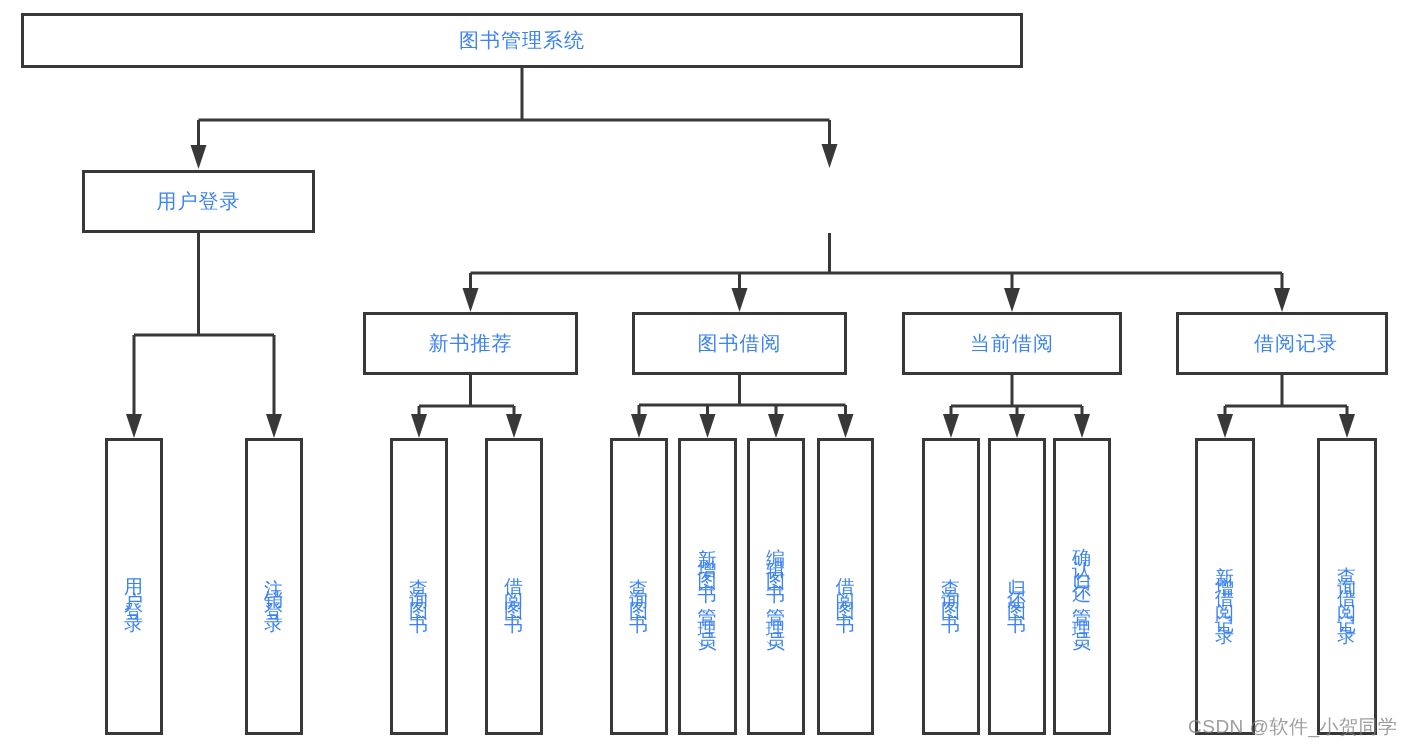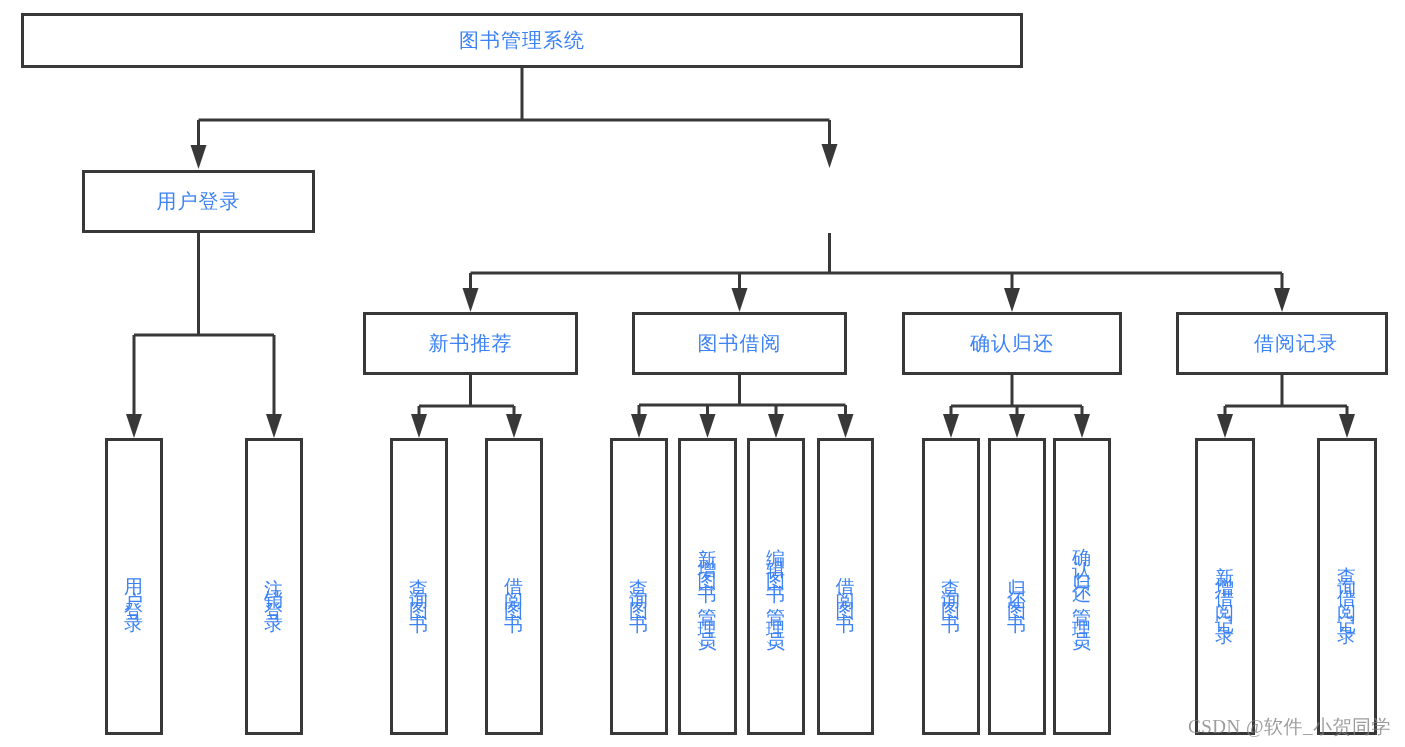--- a/index.html
+++ b/index.html
@@ -40,21 +40,20 @@
   #watermark{
     position:absolute;
     left:1188px;
     top:714px;
     width:215px;
     font-size:19px;
     color:rgba(130,130,130,0.78);
     white-space:nowrap;
     z-index:5;
     letter-spacing:0.5px;
-    font-family:Liberation Serif, serif;
   }
 </style>
 </head>
 <body>
 
 <div id="stage">
 
   <svg id="connector-layer" viewBox="0 0 1405 747" xmlns="http://www.w3.org/2000/svg">
       <path d="M522 68 V120 M198.5 120 H829.5 M198.5 120 V149 M829.5 120 V148" fill="none" stroke="#383838" stroke-width="3"></path>
       <polygon points="190.5,145 206.5,145 198.5,169" fill="#383838"></polygon>
@@ -83,21 +82,21 @@
       <polygon points="1217,414 1233,414 1225,438" fill="#383838"></polygon>
       <polygon points="1339,414 1355,414 1347,438" fill="#383838"></polygon>
     </svg>
 
   <div class="node hbox" style="left:21px;top:13px;width:1002px;height:55px;">图书管理系统</div>
 
   <div class="node hbox" style="left:82px;top:170px;width:233px;height:63px;">用户登录</div>
 
   <div class="node hbox" style="left:363px;top:312px;width:215px;height:63px;">新书推荐</div>
   <div class="node hbox" style="left:632px;top:312px;width:215px;height:63px;">图书借阅</div>
-  <div class="node hbox" style="left:902px;top:312px;width:220px;height:63px;">确认归还</div>
+  <div class="node hbox" style="left:902px;top:312px;width:220px;height:63px;">当前借阅</div>
   <div class="node hbox" style="left:1176px;top:312px;width:212px;height:63px;padding-left:28px;">借阅记录</div>
 
   <div class="node vbox" style="left:105px;top:438px;width:58px;height:297px;">用户登录</div>
   <div class="node vbox" style="left:245px;top:438px;width:58px;height:297px;">注销登录</div>
 
   <div class="node vbox" style="left:390px;top:438px;width:58px;height:297px;">查询图书</div>
   <div class="node vbox" style="left:485px;top:438px;width:58px;height:297px;">借阅图书</div>
 
   <div class="node vbox" style="left:610px;top:438px;width:58px;height:297px;">查询图书</div>
   <div class="node vbox" style="left:678px;top:438px;width:59px;height:297px;">新增图书（管理员）</div>

